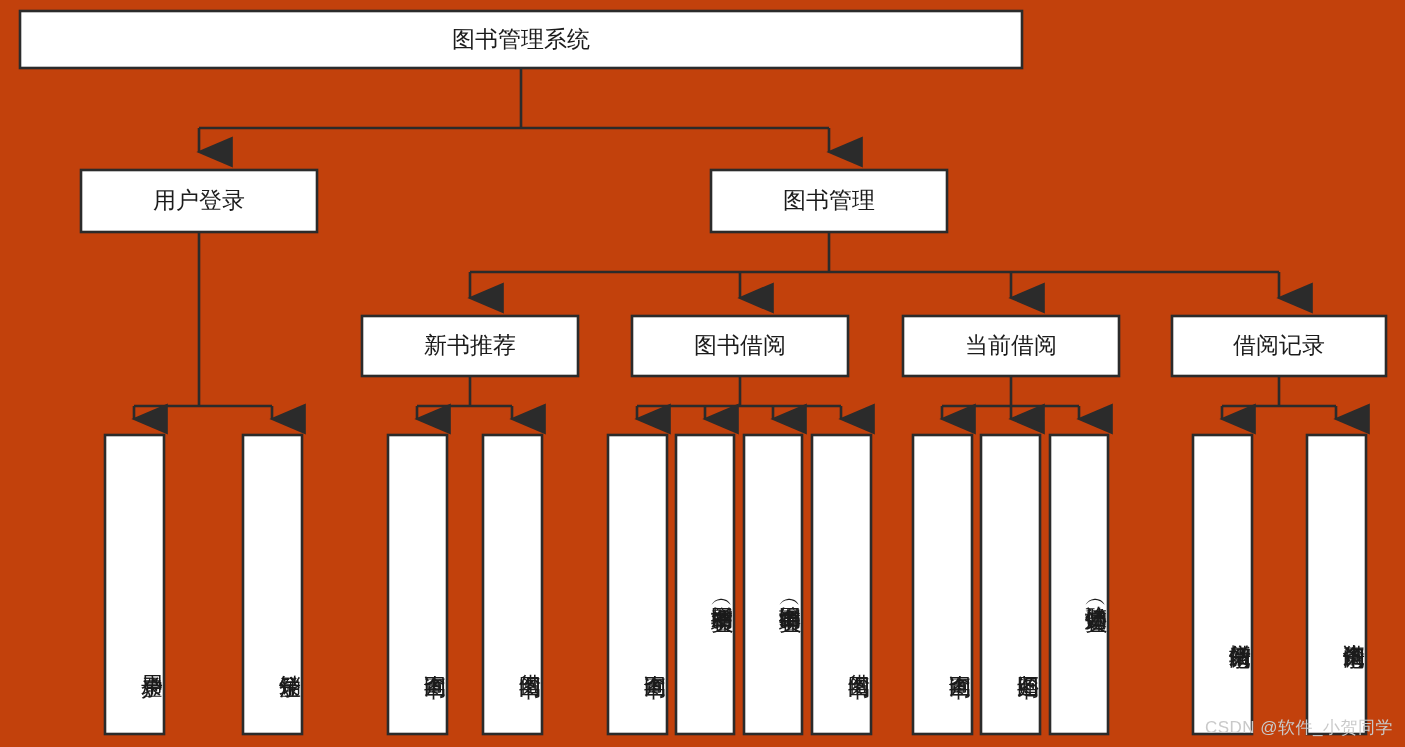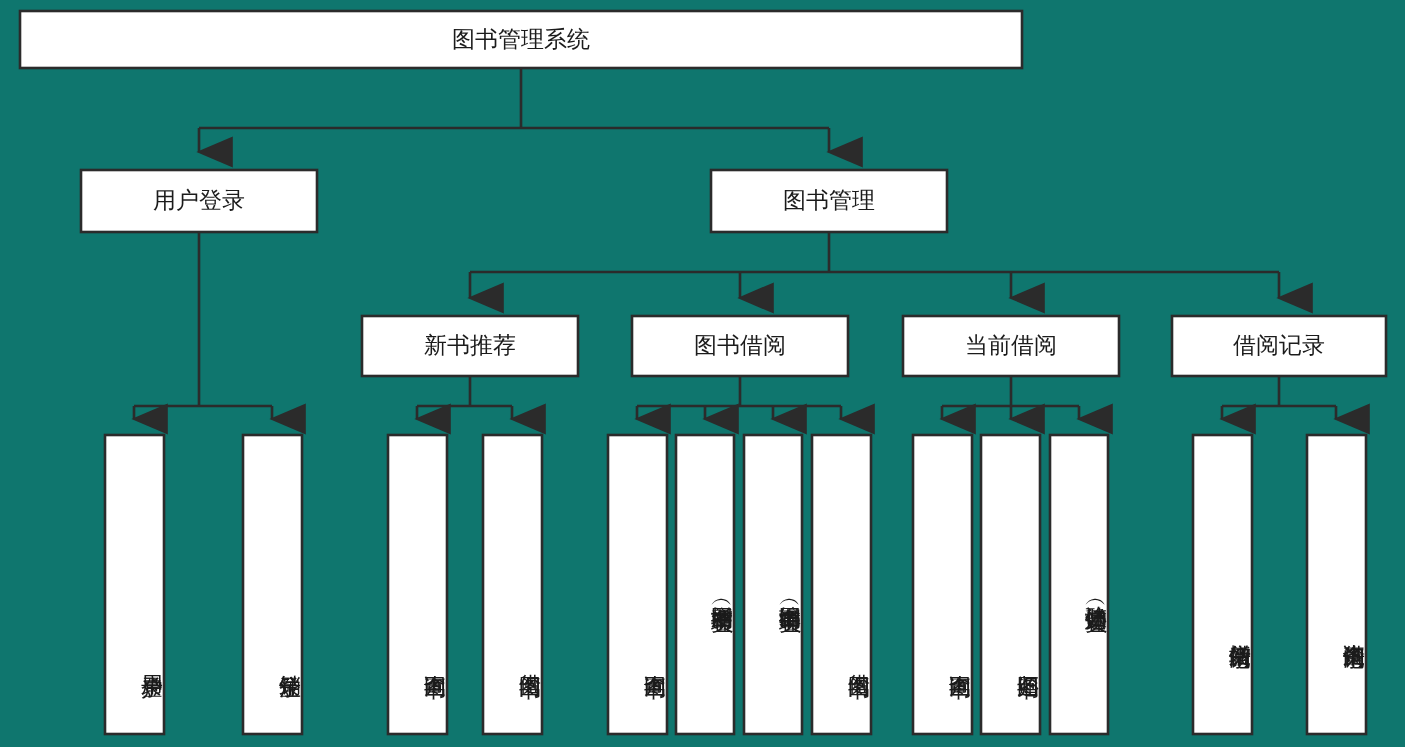--- a/index.html
+++ b/index.html
@@ -10,21 +10,21 @@
   body {
     width: 1405px;
     height: 747px;
     font-family: "Liberation Sans", "DejaVu Sans", sans-serif;
     overflow: hidden;
   }
   #diagram-root {
     position: relative;
     width: 1405px;
     height: 747px;
-    background: #0f766e;
+    background: #c2410c;
   }
   svg#tree-svg {
     position: absolute;
     top: 0;
     left: 0;
     width: 1405px;
     height: 747px;
   }
   .node-box {
     fill: #ffffff;
@@ -224,14 +224,15 @@
   <div class="leaf-label" style="left:913px; top:435px; width:59px; height:299px; padding-top:74px;">查询图书</div>
 
   <div class="leaf-label" style="left:981px; top:435px; width:59px; height:299px; padding-top:74px;">归还图书</div>
 
   <div class="leaf-label" style="left:1050px; top:435px; width:58px; height:299px; padding-top:8px;">确认归还（管理员）</div>
 
   <div class="leaf-label" style="left:1193px; top:435px; width:59px; height:299px; padding-top:44px;">新增借阅记录</div>
 
   <div class="leaf-label" style="left:1307px; top:435px; width:59px; height:299px; padding-top:44px;">查询借阅记录</div>
 
+  <div class="watermark">CSDN @软件_小贺同学</div>
 
 </div>
 
 </body></html>

